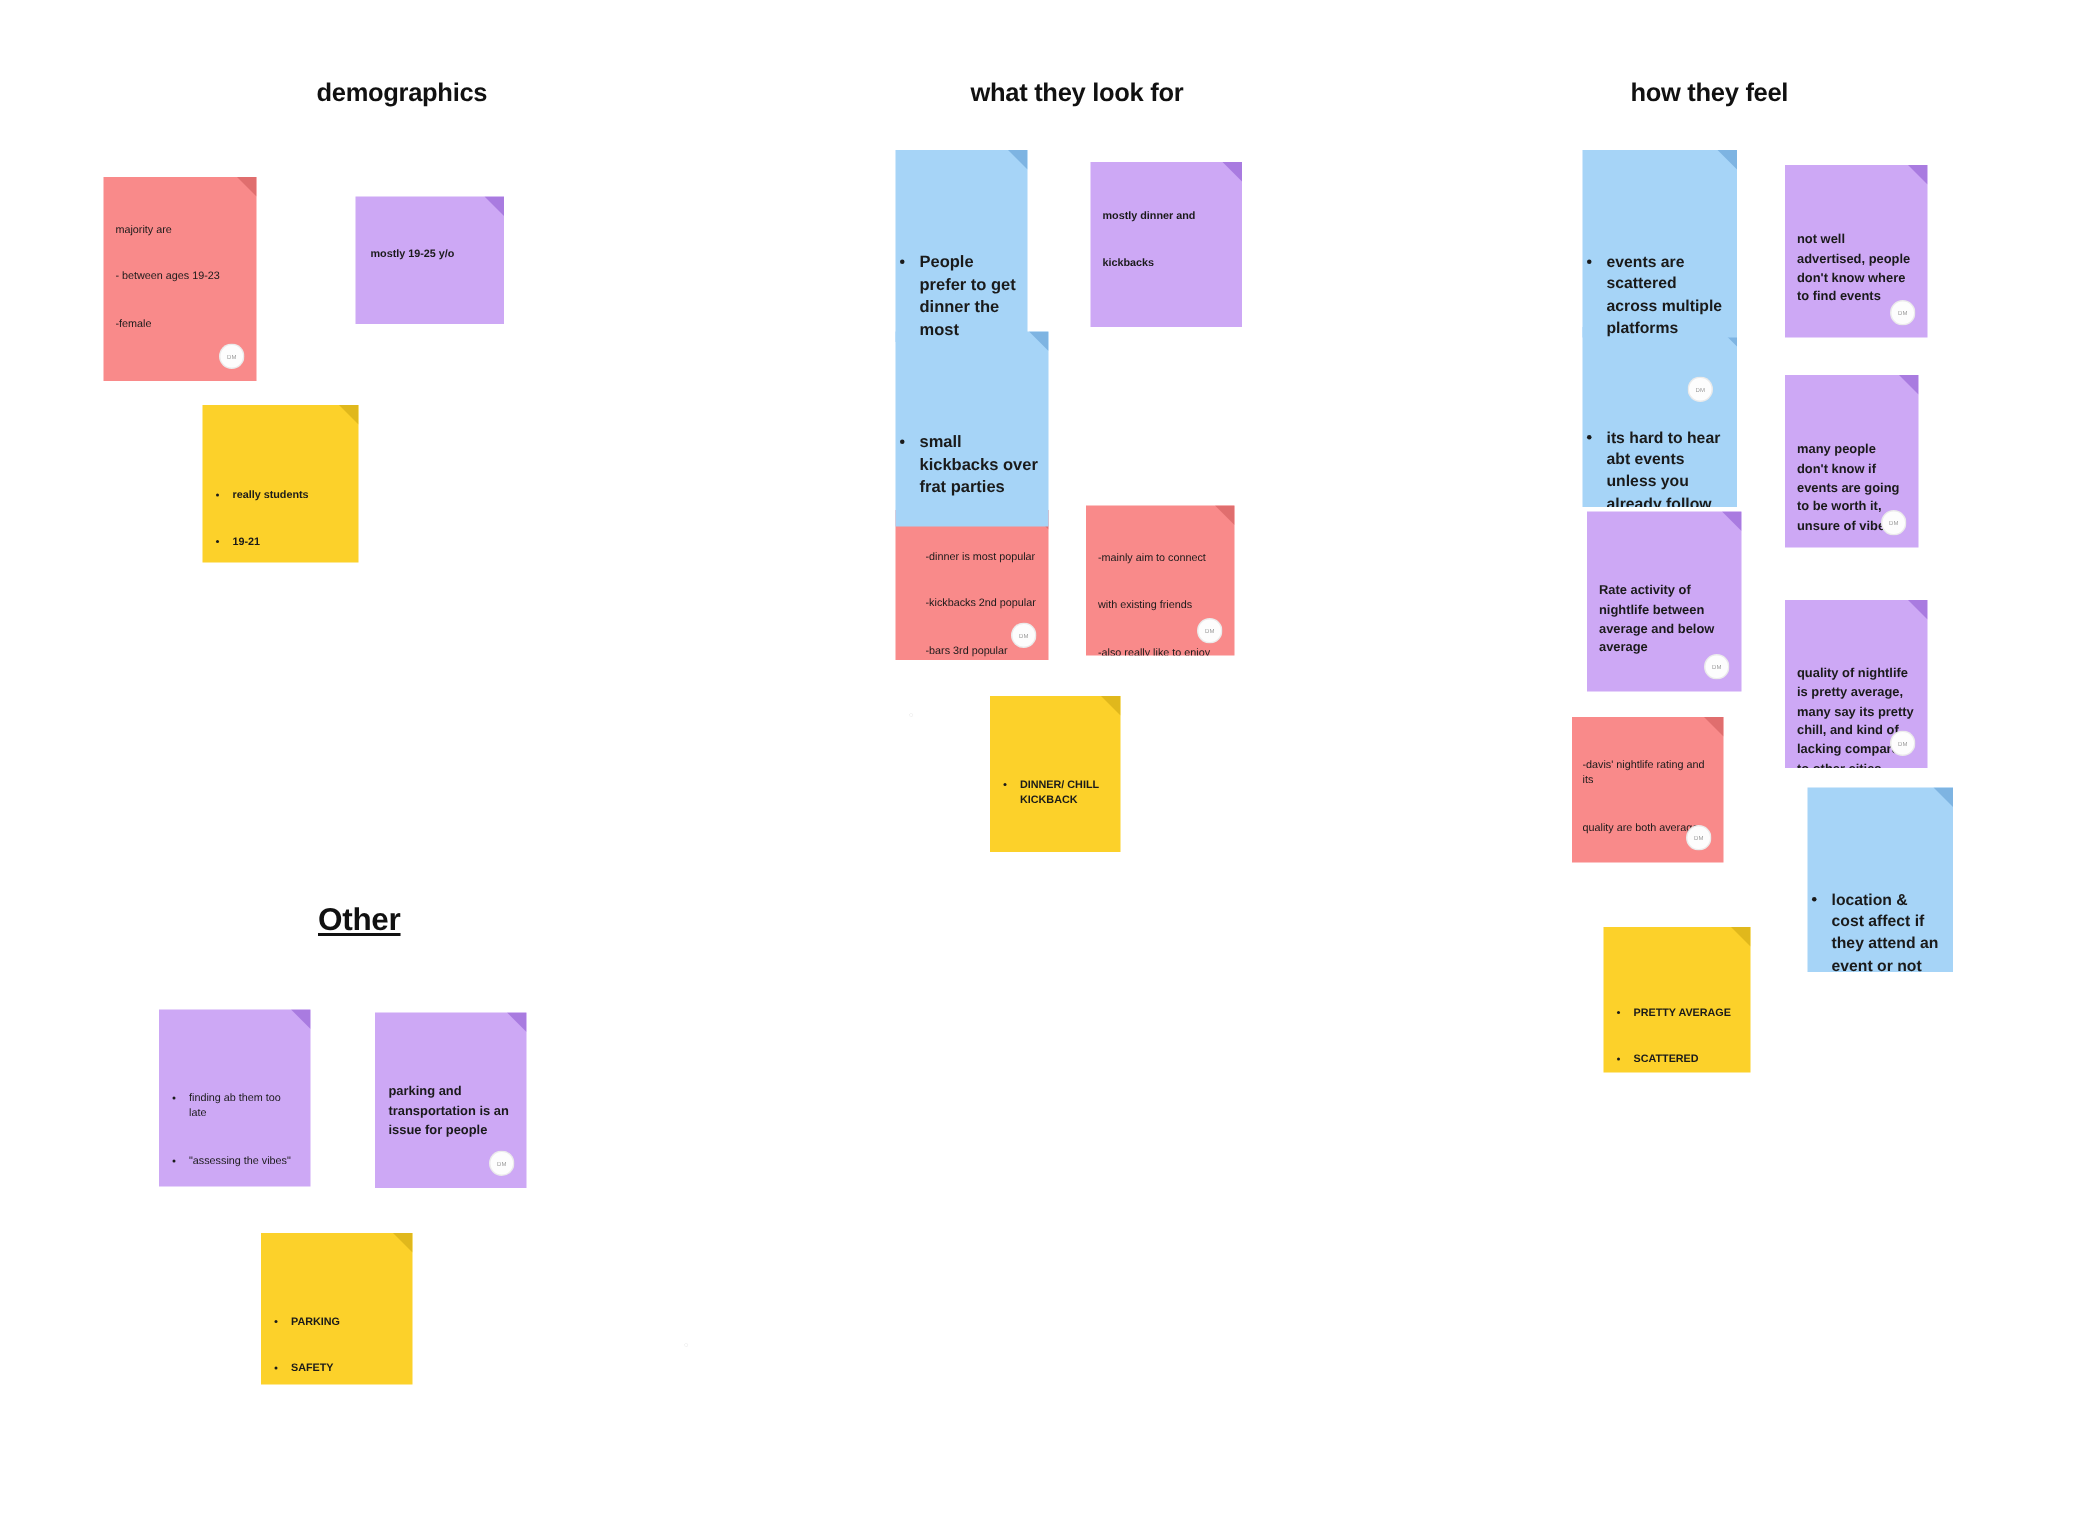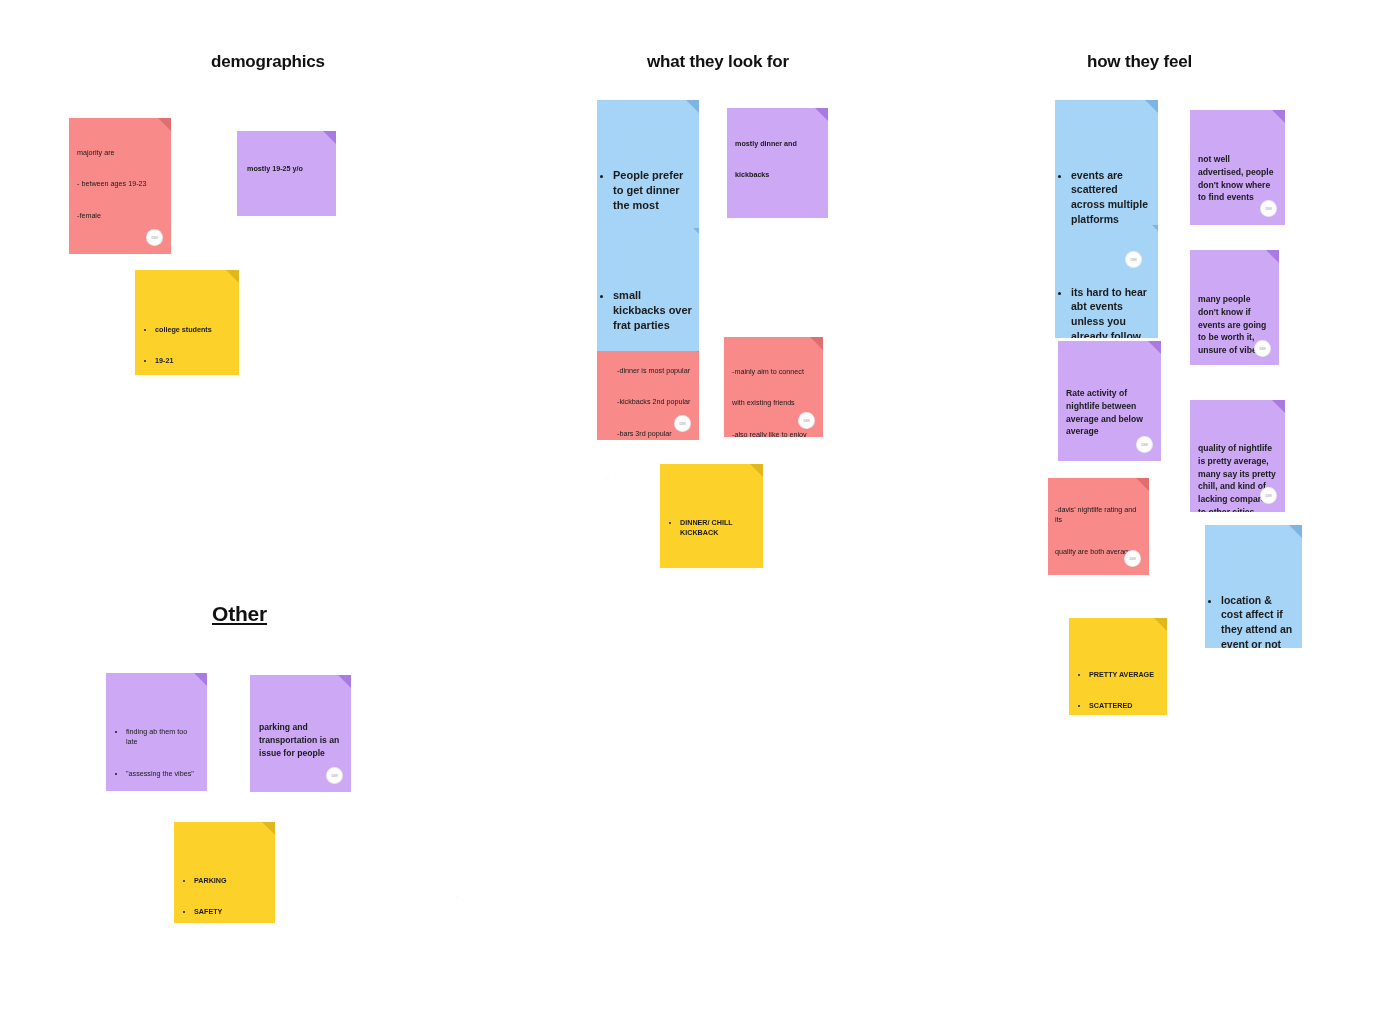--- a/index.html
+++ b/index.html
@@ -125,21 +125,21 @@
       <div style="height:14px;"></div>
       
       
     </div>
   </div>
 
   <div class="note yellow" style="left:135px;top:270px;width:104px;height:105px;">
     <span class="fold"></span>
     <div class="body t-sm bold" style="padding:13px 8px 0 8px;">
       <ul>
-        <li>college students</li>
+        <li>really students</li>
         <li>19-21</li>
         
         
         
         
       </ul>
     </div>
   </div>
 
   <div class="note pink" style="left:597px;top:340px;width:102px;height:100px;padding-left:12px;">
@@ -154,21 +154,21 @@
 
   <div class="note blue" style="left:597px;top:221px;width:102px;height:130px;">
     <span class="fold"></span>
     <div class="body t-lg" style="padding:8px 6px 0 4px;">
       <ul>
         <li>small kickbacks over frat parties</li>
       </ul>
     </div>
   </div>
 
-  <div class="note blue" style="left:597px;top:100px;width:102px;height:128px;">
+  <div class="note blue" style="left:597px;top:100px;width:88px;height:128px;">
     <span class="fold"></span>
     <div class="body t-lg" style="padding:9px 6px 0 4px;">
       <ul>
         <li>People prefer to get dinner the most</li>
         
       </ul>
     </div>
   </div>
 
   <div class="note purple" style="left:727px;top:108px;width:101px;height:110px;">
@@ -185,21 +185,21 @@
     <span class="fold"></span>
     <div class="body t-sm" style="padding:9px 8px 0 8px;">
       <div>-mainly aim to connect</div>
       <div>with existing friends</div>
       <div>-also really like to enjoy</div>
       
     </div>
     <div class="avatar">DM</div>
   </div>
 
-  <div class="note yellow" style="left:660px;top:464px;width:103px;height:104px;">
+  <div class="note yellow" style="left:660px;top:464px;width:87px;height:104px;">
     <span class="fold"></span>
     <div class="body t-sm bold" style="padding:12px 8px 0 8px;">
       <ul>
         <li>DINNER/ CHILL KICKBACK</li>
         <ul>
           
         </ul>
       </ul>
       
       

